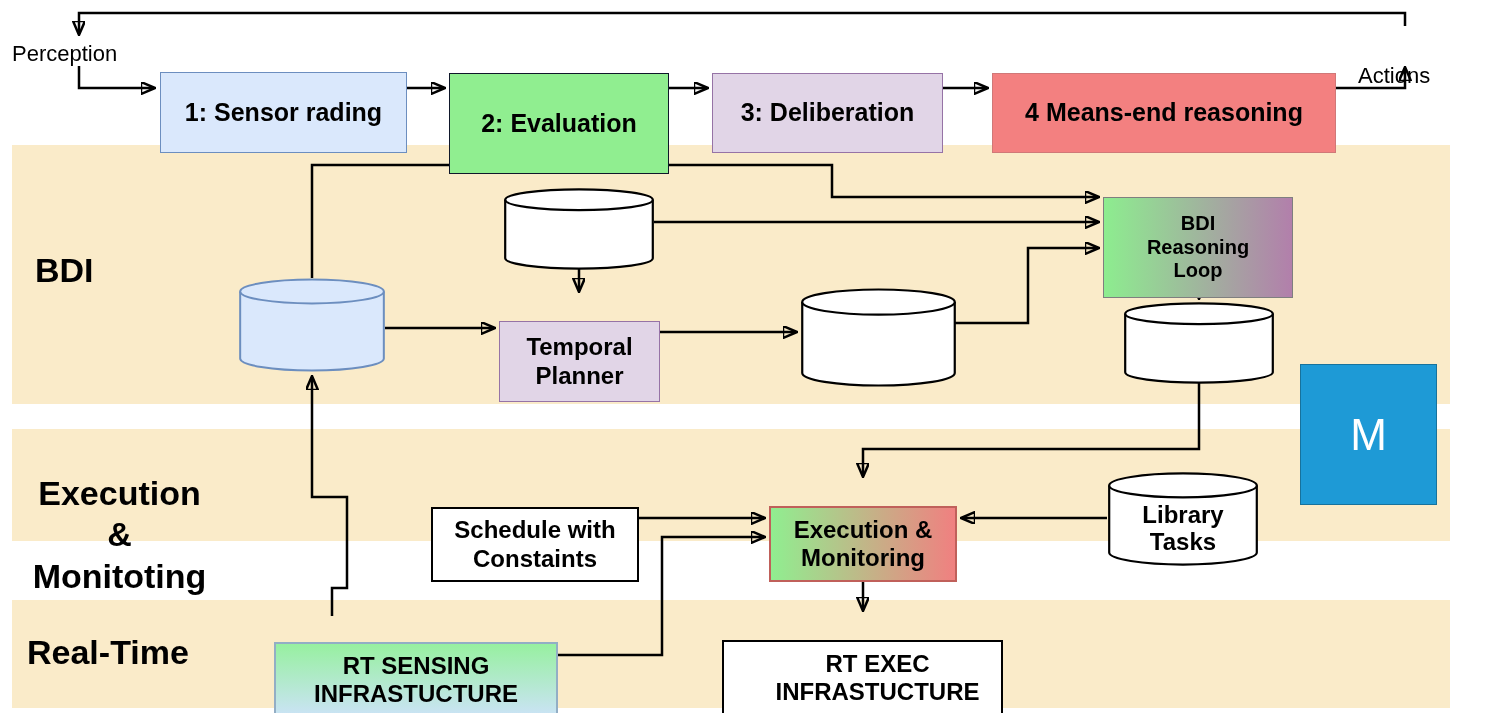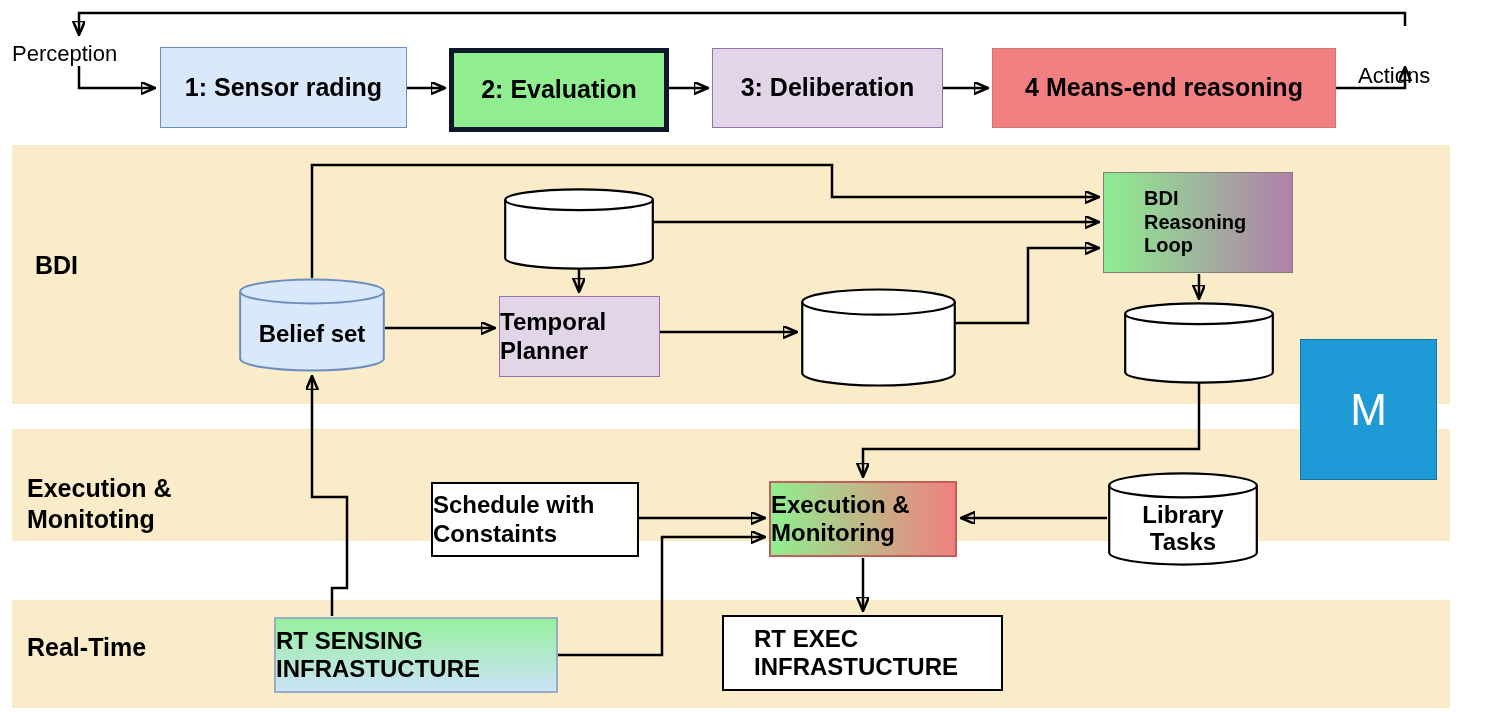--- a/index.html
+++ b/index.html
@@ -4,35 +4,35 @@
 <style>
   html,body{margin:0;padding:0;background:#ffffff;}
   body{width:1485px;height:713px;position:relative;overflow:hidden;
        font-family:"Liberation Sans",sans-serif;color:#000;}
 
   
   .band{position:absolute;left:12px;width:1438px;background:#FAEBC9;}
   #band-bdi{top:145px;height:259px;}
   #band-exec{top:429px;height:112px;}
   #band-rt{top:600px;height:108px;}
-  .band-label{position:absolute;left:15px;font-size:25px;font-weight:bold;line-height:1.22;}
+  .band-label{position:absolute;left:15px;font-size:34px;font-weight:bold;line-height:1.22;text-align:center;}
   #band-bdi .band-label{left:23px;top:105px;}
   #band-exec .band-label{top:44px;width:185px;}
   #band-rt .band-label{top:32px;}
 
   
   #wires{position:absolute;left:0;top:0;width:1485px;height:713px;z-index:2;}
   #wires path{fill:none;stroke:#000;stroke-width:2.5;}
 
   
   .node{position:absolute;display:flex;align-items:center;justify-content:center;
-        text-align:left;font-weight:bold;font-size:25px;line-height:1.18;z-index:3;
-        box-sizing:border-box;}
+        text-align:center;font-weight:bold;font-size:25px;line-height:1.18;z-index:3;
+        box-sizing:border-box;margin-top:25px;}
   #box-step1{left:160px;top:47px;width:247px;height:81px;background:#DAE8FC;border:1.5px solid #6C8EBF;}
-  #box-step2{left:449px;top:48px;width:220px;height:84px;background:#90EE90;border:5px solid #0f172a;}
+  #box-step2{left:449px;top:48px;width:220px;height:101px;background:#90EE90;border:1px solid #0f172a;}
   #box-step3{left:712px;top:48px;width:231px;height:80px;background:#E1D5E7;border:1px solid #9673A6;}
   #box-step4{left:992px;top:48px;width:344px;height:80px;background:#F38080;border:1px solid #d07878;}
 
   #box-planner{left:499px;top:296px;width:161px;height:81px;background:#E1D5E7;border:1.5px solid #9673A6;font-size:24px;}
   #box-loop{left:1103px;top:172px;width:190px;height:101px;padding:0 40px;
             background:linear-gradient(90deg,#8DED8F 0%,#B27FAB 100%);
             border:1px solid #7f7f7f;font-size:20px;}
   #box-schedule{left:431px;top:482px;width:208px;height:75px;background:#fff;border:2px solid #000;font-size:24px;}
   #box-execmon{left:769px;top:481px;width:188px;height:76px;
                background:linear-gradient(90deg,#90EE90 0%,#F08080 100%);
@@ -113,21 +113,20 @@
   <div class="node" id="box-step2">2: Evaluation</div>
   <div class="node" id="box-step3">3: Deliberation</div>
   <div class="node" id="box-step4">4 Means-end reasoning</div>
   <div class="freetext" id="actions-label">Actions</div>
 
   <div class="cyl blue" id="cyl-belief">
     <svg viewBox="0 0 100 100" preserveAspectRatio="none">
       <path d="M0.8 13.5 V86.5 A49.2 13 0 0 0 99.2 86.5 V13.5"></path>
       <ellipse cx="50" cy="13.5" rx="49.2" ry="13"></ellipse>
     </svg>
-    <span class="clabel">Belief set</span>
   </div>
 
   <div class="cyl white" id="cyl-desire">
     <svg viewBox="0 0 100 100" preserveAspectRatio="none">
       <path d="M0.8 13.5 V86.5 A49.2 13 0 0 0 99.2 86.5 V13.5"></path>
       <ellipse cx="50" cy="13.5" rx="49.2" ry="13"></ellipse>
     </svg>
   </div>
 
   <div class="node" id="box-planner">Temporal Planner</div>

